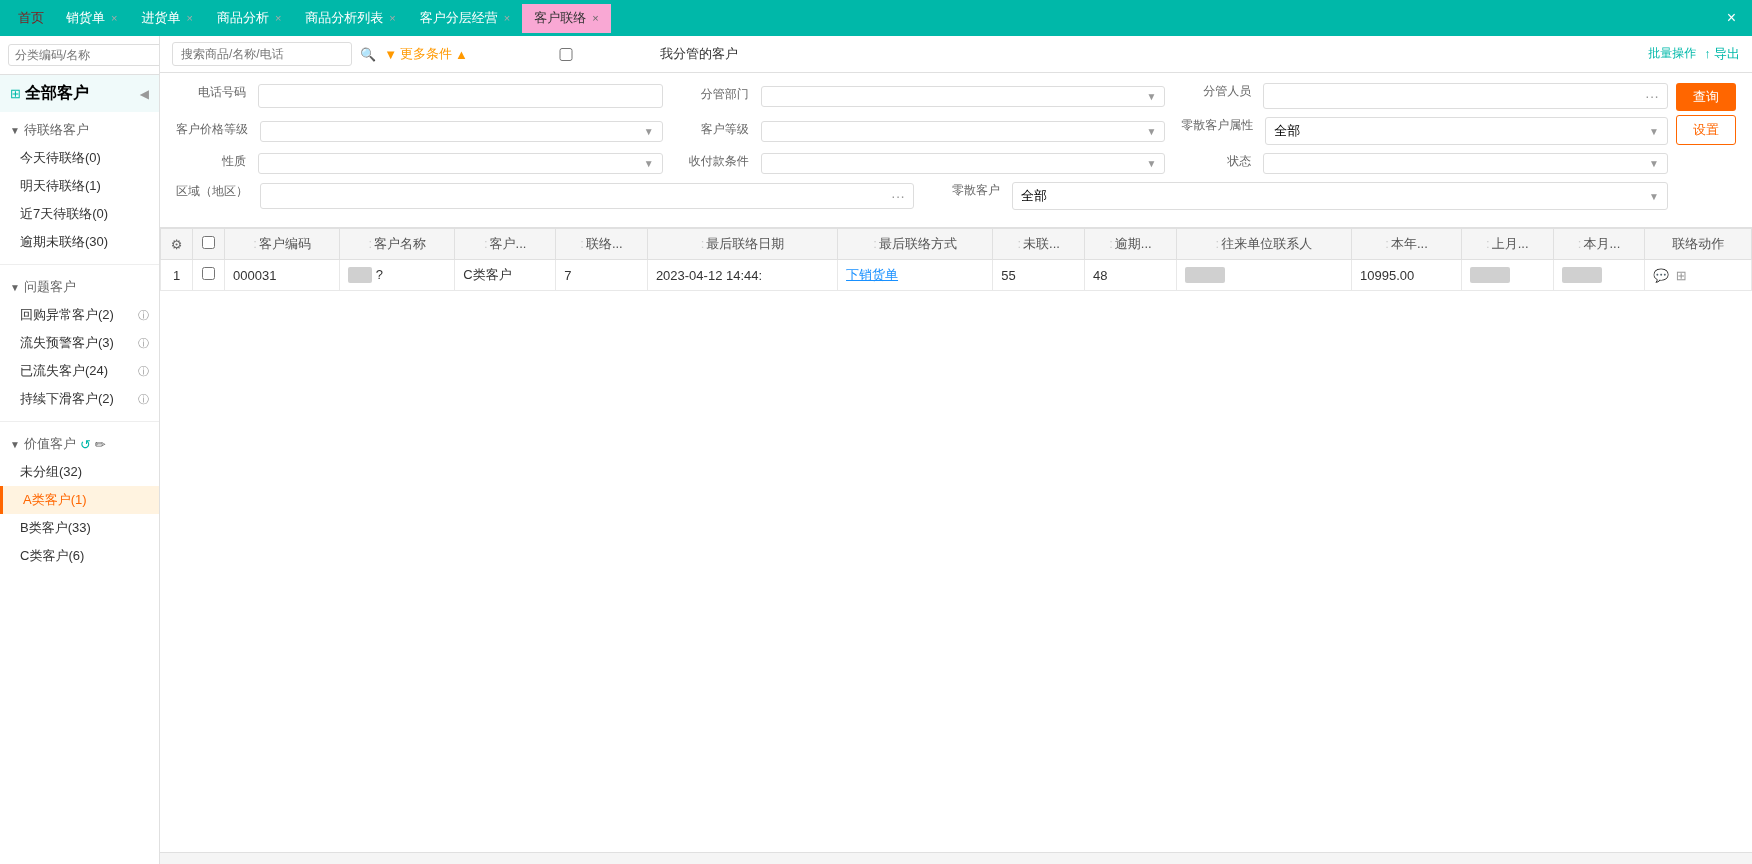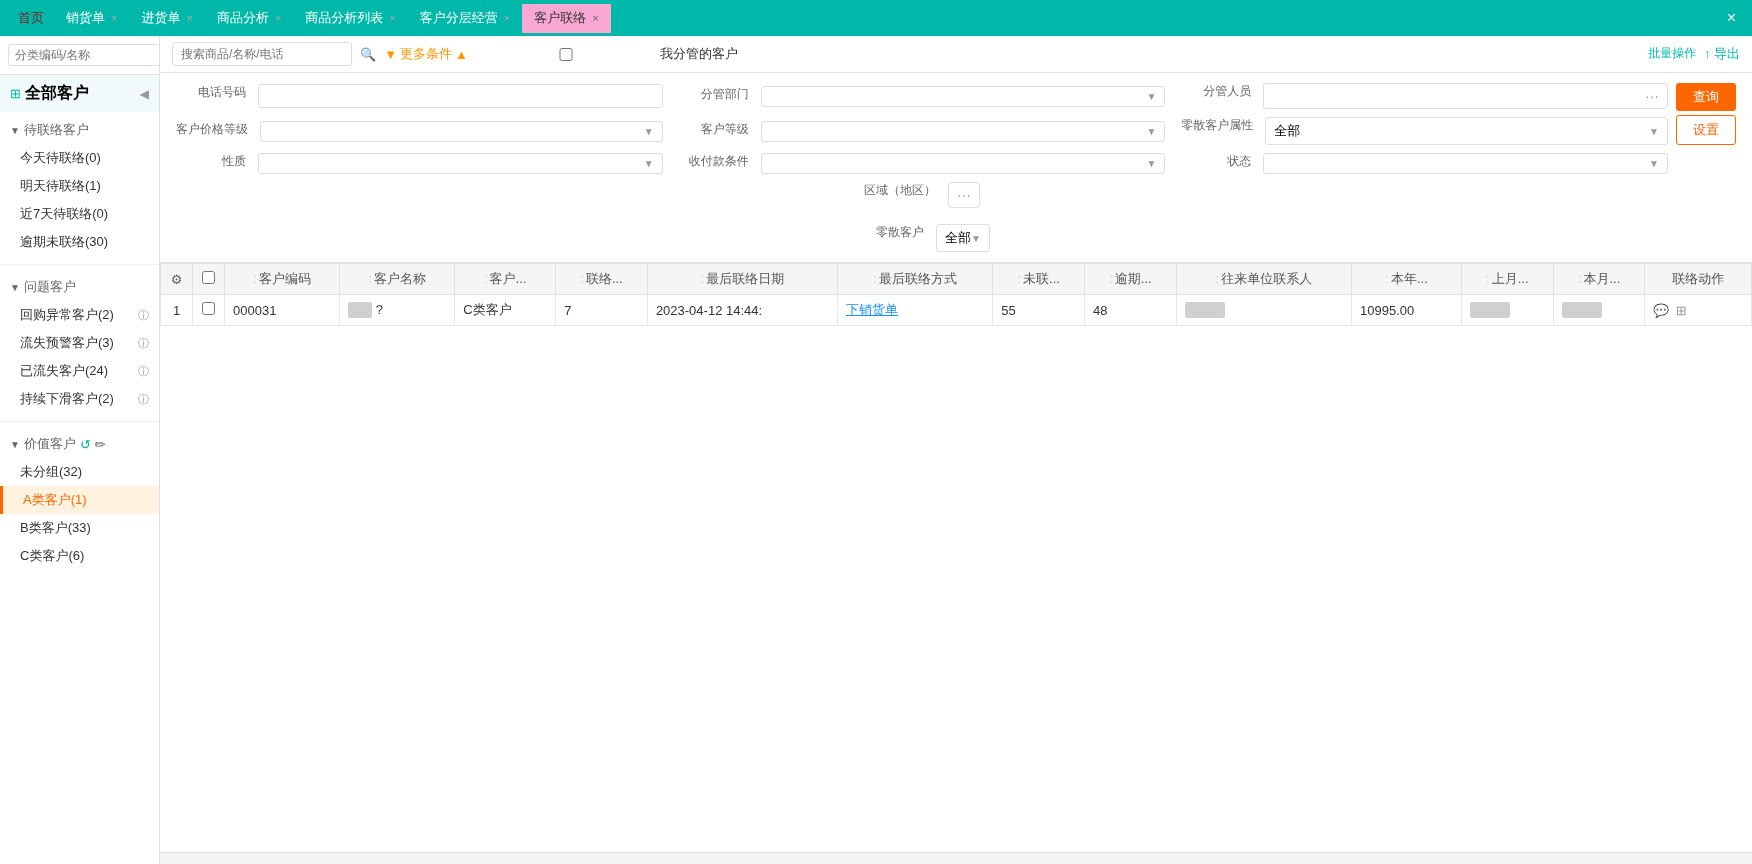--- a/index.html
+++ b/index.html
@@ -285,21 +285,21 @@
             </div>
             <div class="filter-item">
               <label>状态</label>
               <div class="filter-select">
                 <span></span>
                 <span class="arrow">▼</span>
               </div>
             </div>
           </div>
 
-          <div class="filter-row" style="margin-bottom:0;flex-direction:column;">
+          <div class="filter-row" style="margin-bottom:7px;">
             <div class="filter-item">
               <label>区域（地区）</label>
               <div class="filter-select">
                 <span></span>
                 <span class="dots-btn">···</span>
               </div>
             </div>
             <div class="filter-item">
               <label>零散客户</label>
               <div class="filter-select">

